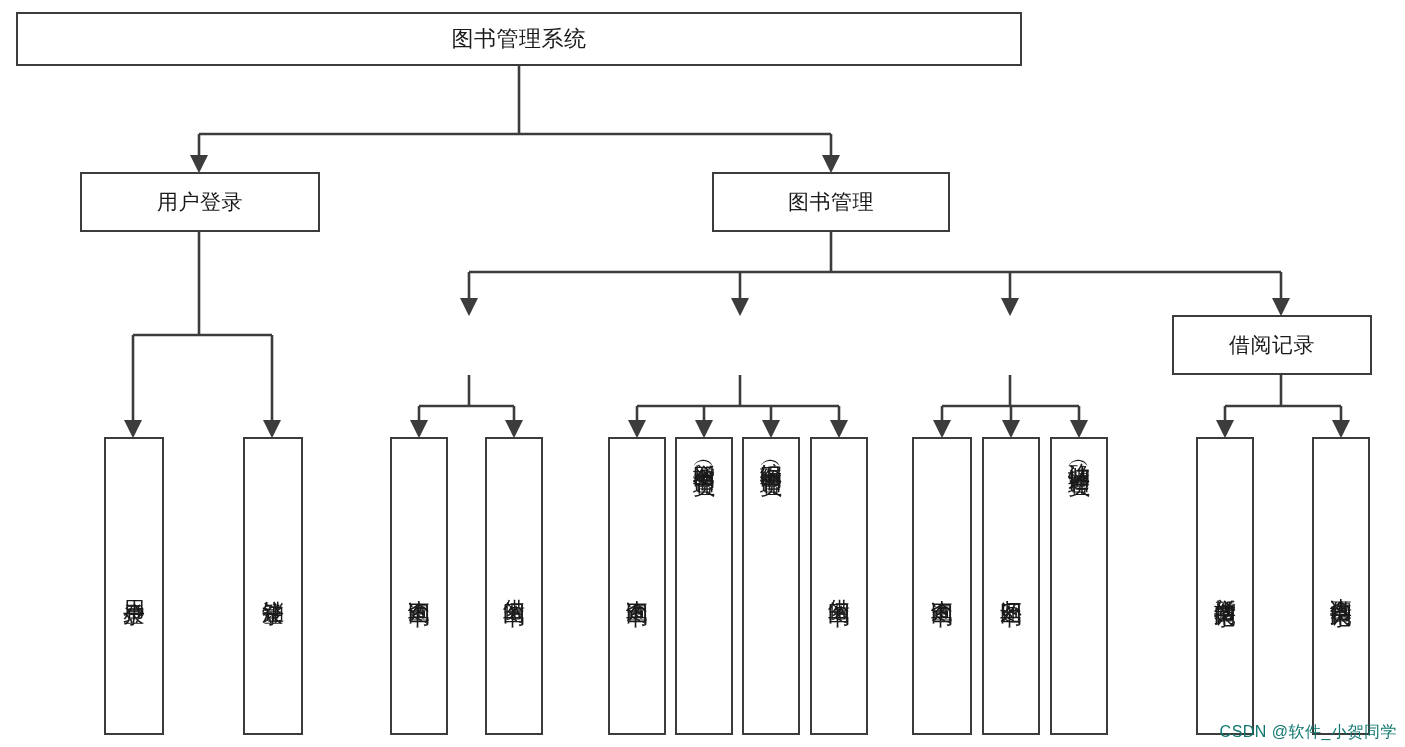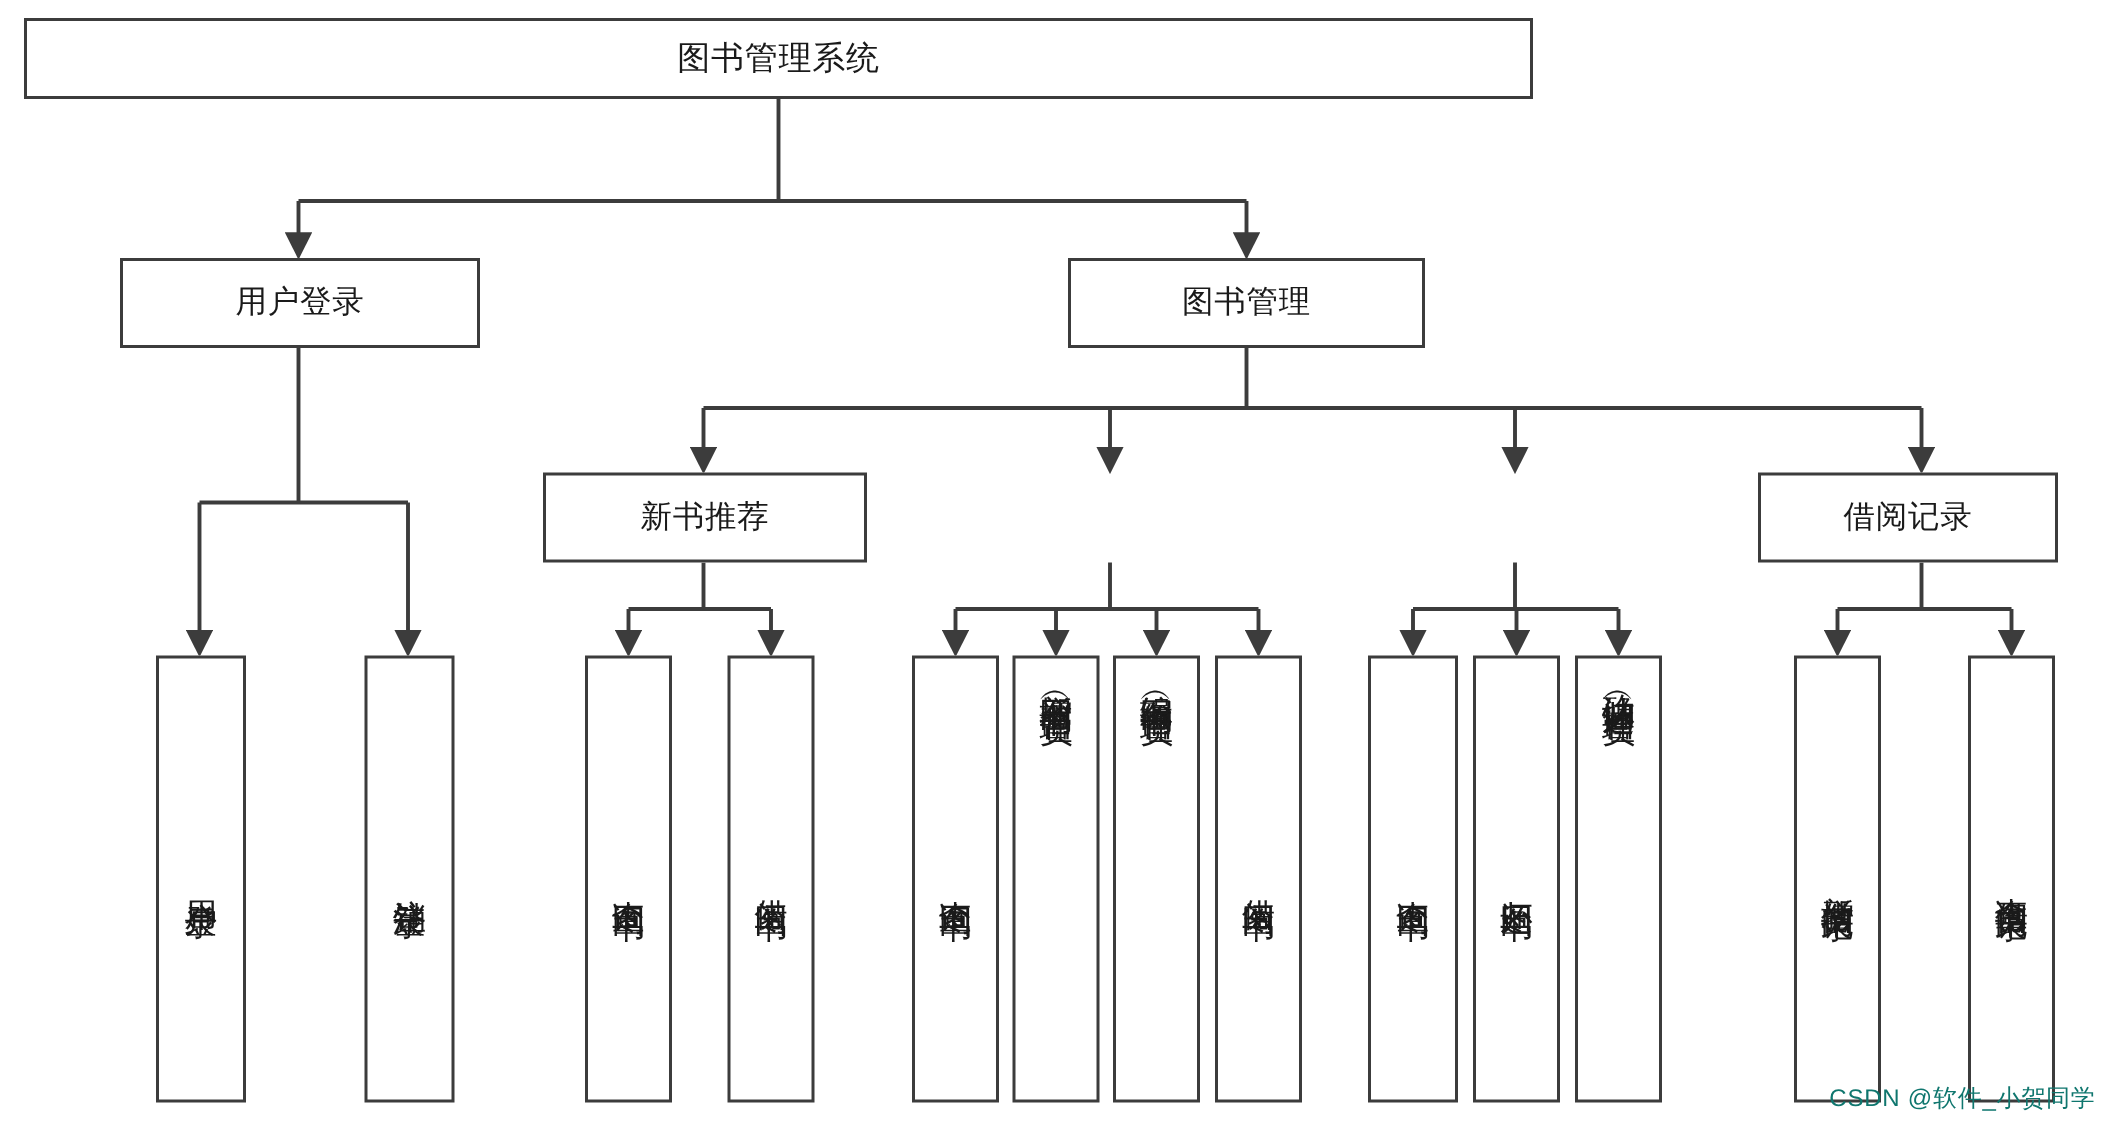--- a/index.html
+++ b/index.html
@@ -136,23 +136,20 @@
   </div>
 
   <div class="node horizontal" style="left:80px; top:172px; width:240px; height:60px;">
     <span class="node-label">用户登录</span>
   </div>
 
   <div class="node horizontal" style="left:712px; top:172px; width:238px; height:60px;">
     <span class="node-label">图书管理</span>
   </div>
 
-  <div class="node horizontal" style="left:362px; top:315px; width:216px; height:60px;">
-    <span class="node-label">新书推荐</span>
-  </div>
 
 
 
   <div class="node horizontal" style="left:1172px; top:315px; width:200px; height:60px;">
     <span class="node-label">借阅记录</span>
   </div>
 
   <div class="node vertical centered" style="left:104px; top:437px; width:60px; height:298px;">
     <span class="node-label">用户登录</span>
   </div>

